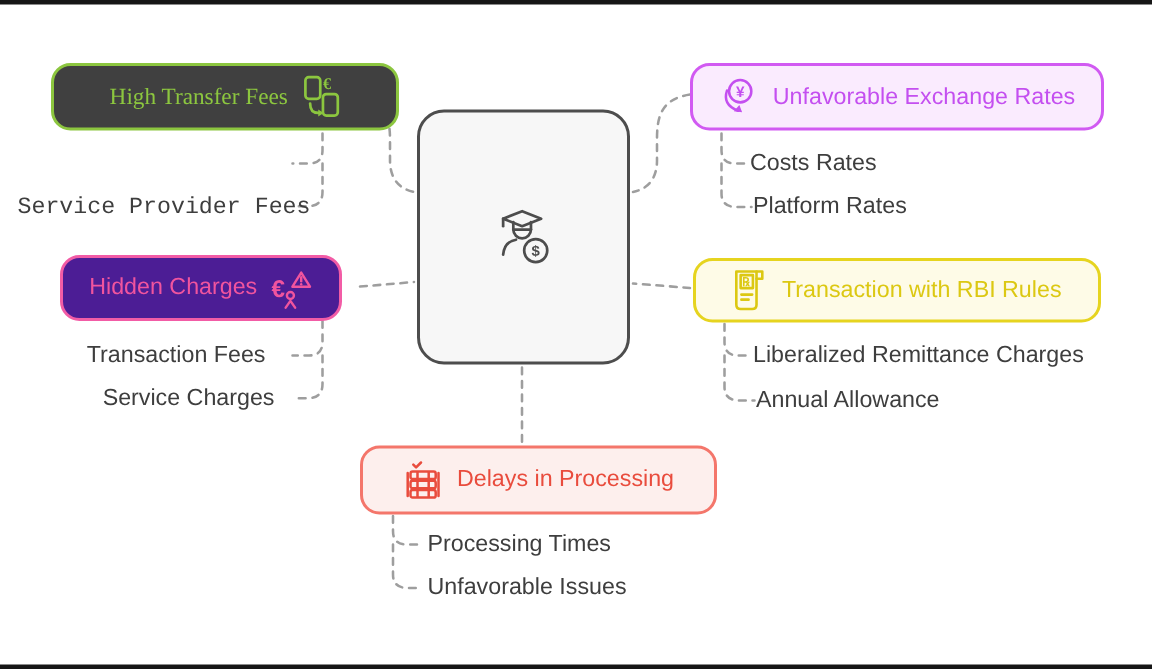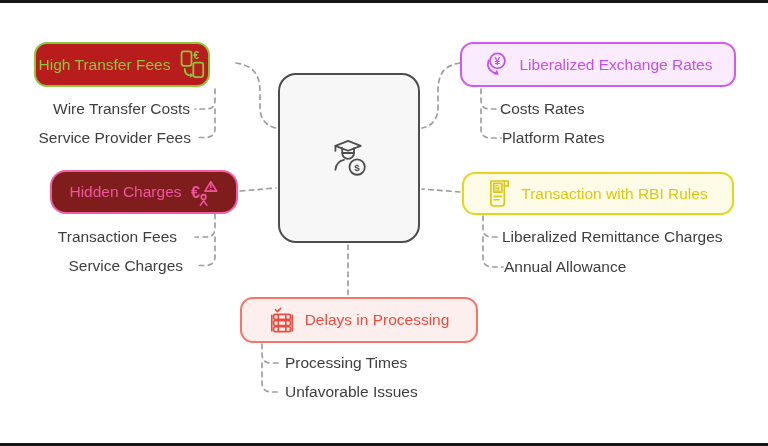--- a/index.html
+++ b/index.html
@@ -6,23 +6,23 @@
   body{font-family:"Liberation Sans", sans-serif;}
   .stage{position:relative;width:768px;height:446px;background:#ffffff;overflow:hidden;}
   .edge-bar{position:absolute;left:0;width:768px;height:3px;background:#161616;}
   .edge-bar.top{top:0;}
   .edge-bar.bottom{bottom:0;}
   svg.connectors{position:absolute;left:0;top:0;pointer-events:none;}
   .node{position:absolute;display:flex;align-items:center;justify-content:center;gap:8px;
         border-radius:13px;border:2px solid #888;box-sizing:border-box;
         font-size:15.5px;white-space:nowrap;}
   .node .icon{display:flex;align-items:center;}
-  .node--green{left:34px;top:42px;width:176px;height:45px;border-color:#8CC63F;background:#b91c1c;color:#8CC63F;}
+  .node--green{left:34px;top:42px;width:232px;height:45px;border-color:#8CC63F;background:#404040;color:#8CC63F;font-family:Liberation Serif, serif;}
   .node--purple{left:460px;top:42px;width:276px;height:45px;border-color:#D15AF2;background:#FAEBFE;color:#C44FF0;}
-  .node--pink{left:50px;top:170px;width:188px;height:44px;border-color:#F25CA6;background:#7f1d1d;color:#F0549E;border-radius:16px;}
+  .node--pink{left:40px;top:170px;width:188px;height:44px;border-color:#F25CA6;background:#4c1d95;color:#F0549E;}
   .node--yellow{left:462px;top:172px;width:272px;height:43px;border-color:#E6D41F;background:#FEFBE7;color:#DCC812;}
   .node--red{left:240px;top:297px;width:238px;height:46px;border-color:#F4766B;background:#FDEFED;color:#E94C3D;}
   .node--center{left:278px;top:73px;width:142px;height:170px;border-color:#4D4D4D;background:#F7F7F7;
                 color:#3F3F3F;border-radius:18px;flex-direction:column;gap:4px;font-size:16px;}
   .center-lines{text-align:center;line-height:20px;}
   .child-label{position:absolute;font-size:15.5px;color:#3E3E3E;white-space:nowrap;height:18px;line-height:18px;}
 </style>
 </head>
 <body>
 
@@ -86,21 +86,21 @@
     <span class="icon">
       <svg viewBox="0 0 30 28" width="28" height="26">
         <g fill="none" stroke="#C44FF0" stroke-width="1.8" stroke-linecap="round">
           <circle cx="15.5" cy="9.5" r="8"></circle>
           <path d="M6,9 C3.5,16.5 7.5,21 14,23.5"></path>
         </g>
         <path d="M16.9,24.6 L10.9,23.9 L14.9,19.4 Z" fill="#C44FF0"></path>
         <text x="15.5" y="13.5" text-anchor="middle" font-size="11" font-weight="bold" fill="#C44FF0">¥</text>
       </svg>
     </span>
-    <span>Liberalized Exchange Rates</span>
+    <span>Unfavorable Exchange Rates</span>
   </div>
 
   <div class="node node--pink">
     <span>Hidden Charges</span>
     <span class="icon">
       <svg viewBox="0 0 32 30" width="29" height="27">
         <text x="1" y="21" font-size="18" font-weight="bold" fill="#F0549E">€</text>
         <g fill="none" stroke="#F0549E" stroke-width="1.8" stroke-linecap="round" stroke-linejoin="round">
           <circle cx="15" cy="20" r="2.6"></circle>
           <path d="M11.5,29 L15,24 L18.5,29"></path>
@@ -136,22 +136,21 @@
           <rect x="5" y="15.6" width="18" height="5.3" rx="1.5"></rect>
           <rect x="5" y="22.2" width="18" height="5.3" rx="1.5"></rect>
           <path d="M3,10 V26.5 M25,10 V26.5"></path>
           <path d="M10,9.5 v4.3 m0,2.3 v4.3 m0,2.3 v4.3 M18,9.5 v4.3 m0,2.3 v4.3 m0,2.3 v4.3"></path>
         </g>
       </svg>
     </span>
     <span>Delays in Processing</span>
   </div>
 
-  <span class="child-label" style="right:578px;top:100px;">Wire Transfer Costs</span>
-  <span class="child-label" style="right:577px;top:128.5px;">Service Provider Fees</span>
+  <span class="child-label" style="right:561px;top:128.5px;font-family:Liberation Mono, monospace;">Service Provider Fees</span>
   <span class="child-label" style="left:500px;top:100px;">Costs Rates</span>
   <span class="child-label" style="left:502px;top:129px;">Platform Rates</span>
   <span class="child-label" style="right:591px;top:228px;margin-left:26px;">Transaction Fees</span>
   <span class="child-label" style="right:585px;top:256.5px;">Service Charges</span>
   <span class="child-label" style="left:502px;top:228px;">Liberalized Remittance Charges</span>
   <span class="child-label" style="left:504px;top:258px;">Annual Allowance</span>
   <span class="child-label" style="left:285px;top:354px;">Processing Times</span>
   <span class="child-label" style="left:285px;top:383px;">Unfavorable Issues</span>
 
 </div>

